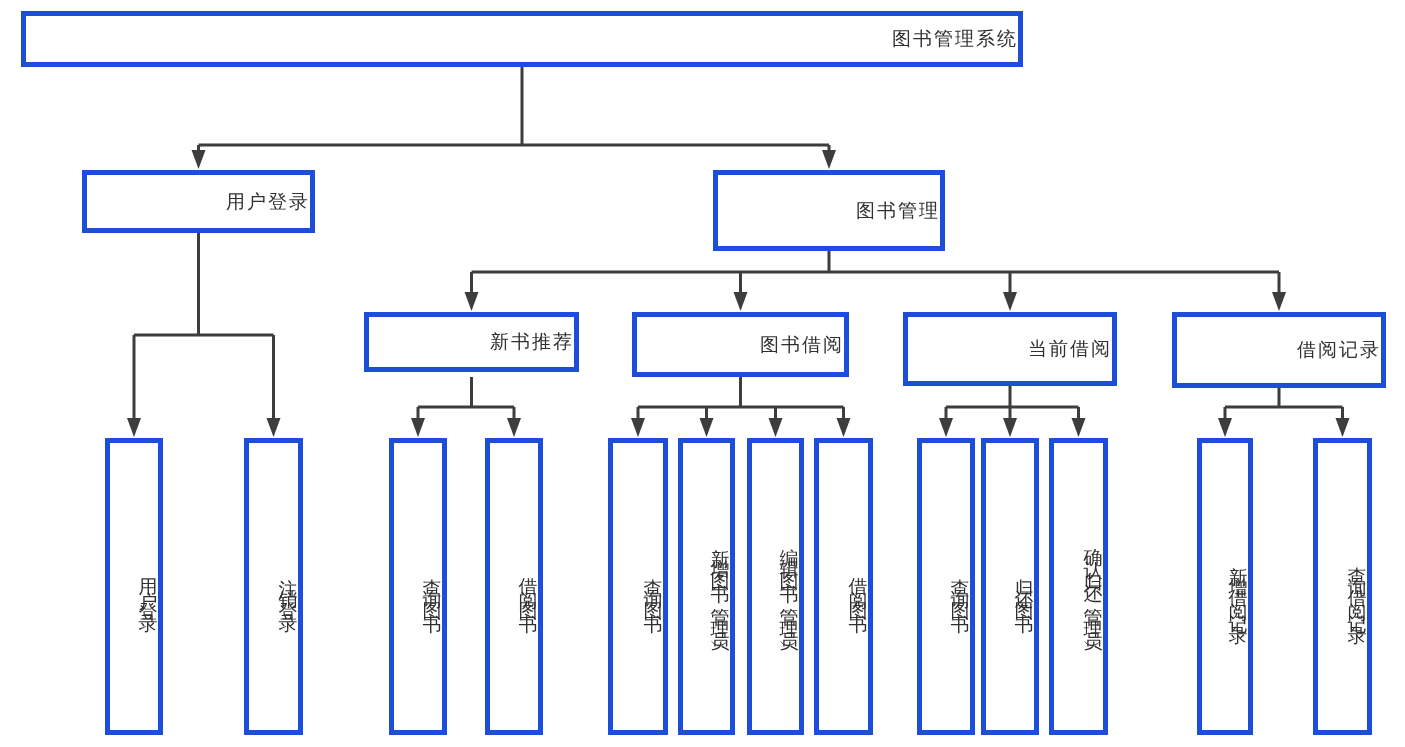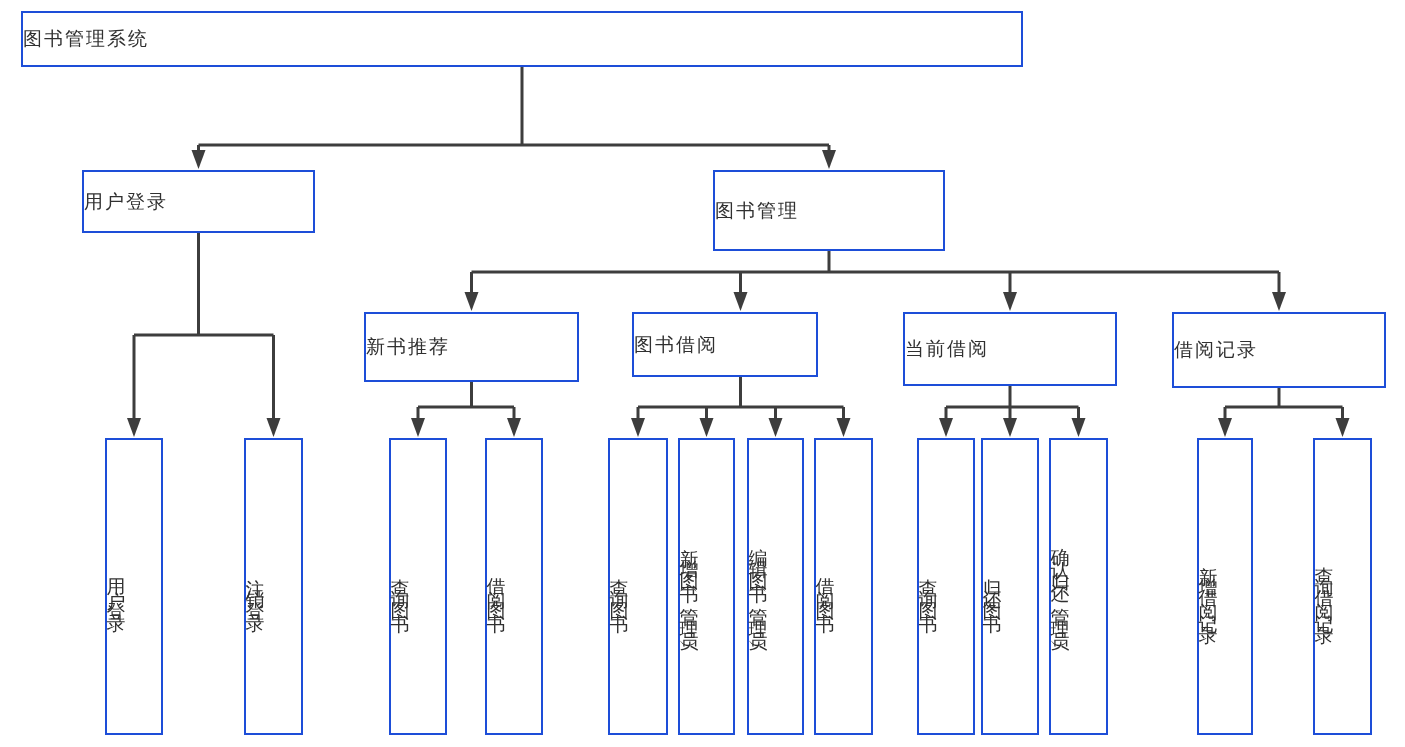--- a/index.html
+++ b/index.html
@@ -2,22 +2,22 @@
 <html><head>
 <meta charset="utf-8">
 <style>
   html,body{margin:0;padding:0;background:#ffffff;}
   .canvas{
     position:relative;width:1405px;height:747px;background:#ffffff;
     font-family:"Liberation Sans","DejaVu Sans",sans-serif;overflow:hidden;
   }
   svg.connectors{position:absolute;left:0;top:0;z-index:1;}
   .node{
-    position:absolute;box-sizing:border-box;border:2px solid #1d4ed8;background:#ffffff;
-    display:flex;align-items:center;justify-content:flex-start;
+    position:absolute;box-sizing:border-box;border:5px solid #1d4ed8;background:#ffffff;
+    display:flex;align-items:center;justify-content:flex-end;
     color:#303030;font-size:19px;letter-spacing:2px;z-index:2;
   }
   .leaf span{
     writing-mode:vertical-rl;text-orientation:mixed;
     letter-spacing:12px;line-height:1;white-space:nowrap;
   }
   .watermark{
     position:absolute;right:4px;bottom:6px;z-index:3;
     font-size:19px;color:#9c9c9c;letter-spacing:1px;
     text-shadow:2px 2px 0 rgba(248,150,150,0.65);
@@ -98,24 +98,24 @@
     <span>图书管理系统</span>
   </div>
 
   <div class="node" style="left:82px;top:170px;width:233px;height:63px;">
     <span>用户登录</span>
   </div>
   <div class="node" style="left:713px;top:170px;width:232px;height:81px;">
     <span>图书管理</span>
   </div>
 
-  <div class="node" style="left:364px;top:312px;width:215px;height:70px;">
+  <div class="node" style="left:364px;top:312px;width:215px;height:60px;">
     <span>新书推荐</span>
   </div>
-  <div class="node" style="left:632px;top:312px;width:186px;height:65px;">
+  <div class="node" style="left:632px;top:312px;width:217px;height:65px;">
     <span>图书借阅</span>
   </div>
   <div class="node" style="left:903px;top:312px;width:214px;height:74px;">
     <span>当前借阅</span>
   </div>
   <div class="node" style="left:1172px;top:312px;width:214px;height:76px;">
     <span>借阅记录</span>
   </div>
 
   <div class="node leaf" style="left:105px;top:438px;width:58px;height:297px;">

